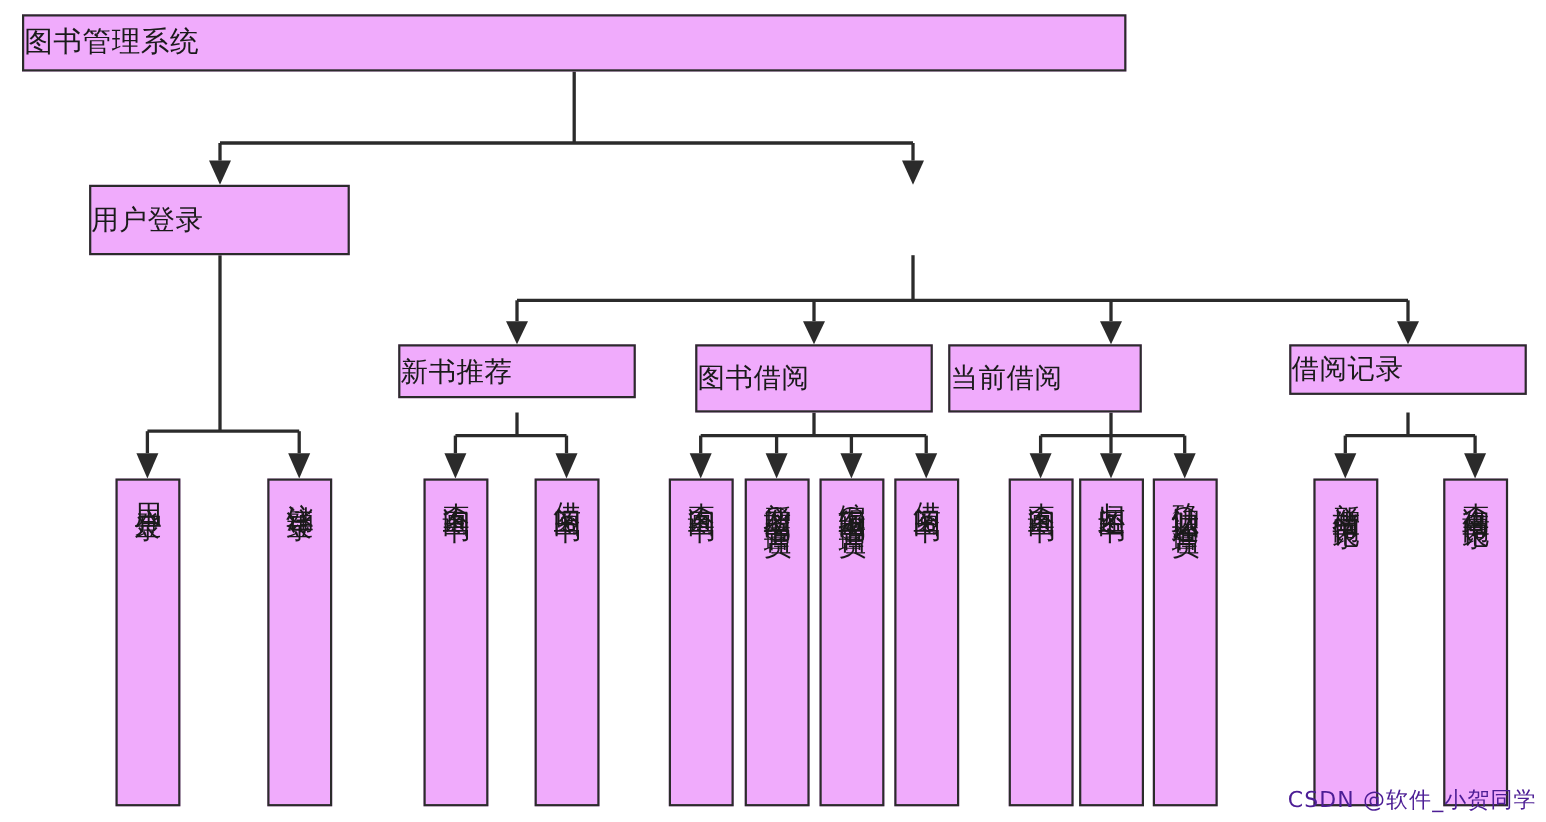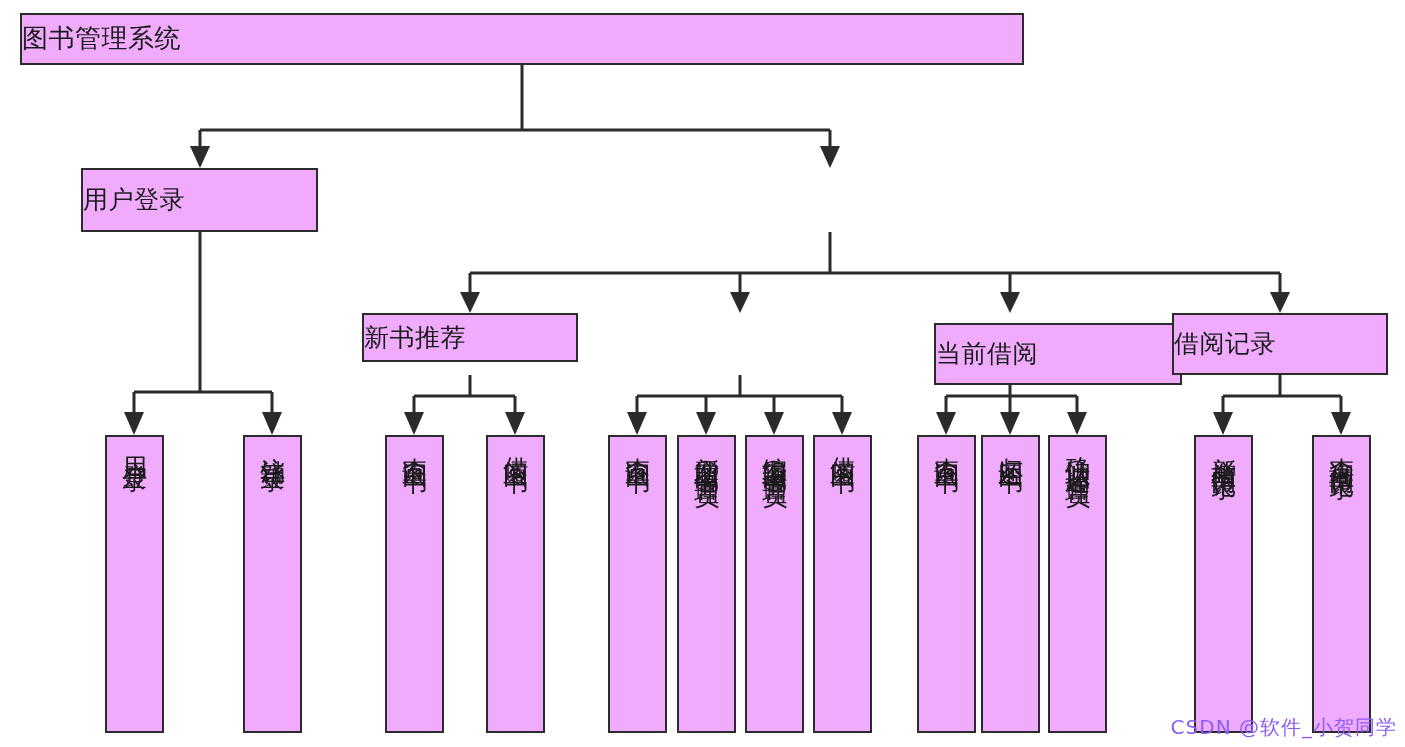--- a/index.html
+++ b/index.html
@@ -40,21 +40,21 @@
     text-orientation:upright;
     font-size:25px;
     line-height:1.18;
     letter-spacing:4px;
   }
   .watermark{
     position:absolute;
     right:8px;
     bottom:6px;
     font-size:20px;
-    color:#8b5cf6;
+    color:#4c1d95;
     white-space:nowrap;
     letter-spacing:1px;
   }
   svg.wires{position:absolute;left:0;top:0;width:1405px;height:747px;pointer-events:none;}
   svg.wires path,svg.wires line{stroke:#2b2b2b;stroke-width:3;fill:none;}
   svg.wires polygon{fill:#2b2b2b;}
 </style>
 </head>
 <body>
 
@@ -126,24 +126,27 @@
     <span class="lbl">图书管理系统</span>
   </div>
 
   <div class="node h-node" style="left:81px;top:168px;width:237px;height:64px;">
     <span class="lbl">用户登录</span>
   </div>
 
   <div class="node h-node" style="left:362px;top:313px;width:216px;height:49px;">
     <span class="lbl">新书推荐</span>
   </div>
-  <div class="node h-node" style="left:934px;top:313px;width:248px;height:62px;margin-top:10px;">
+  <div class="node h-node" style="left:632px;top:313px;width:216px;height:62px;">
+    <span class="lbl">图书借阅</span>
+  </div>
+  <div class="node h-node" style="left:862px;top:313px;width:176px;height:62px;">
     <span class="lbl">当前借阅</span>
   </div>
-  <div class="node h-node" style="left:1172px;top:313px;width:216px;height:62px;">
+  <div class="node h-node" style="left:1172px;top:313px;width:216px;height:46px;">
     <span class="lbl">借阅记录</span>
   </div>
 
   <div class="node v-node" style="left:105px;top:435px;width:59px;height:298px;">
     <span class="lbl">用户登录</span>
   </div>
   <div class="node v-node" style="left:243px;top:435px;width:59px;height:298px;">
     <span class="lbl">注销登录</span>
   </div>
 

